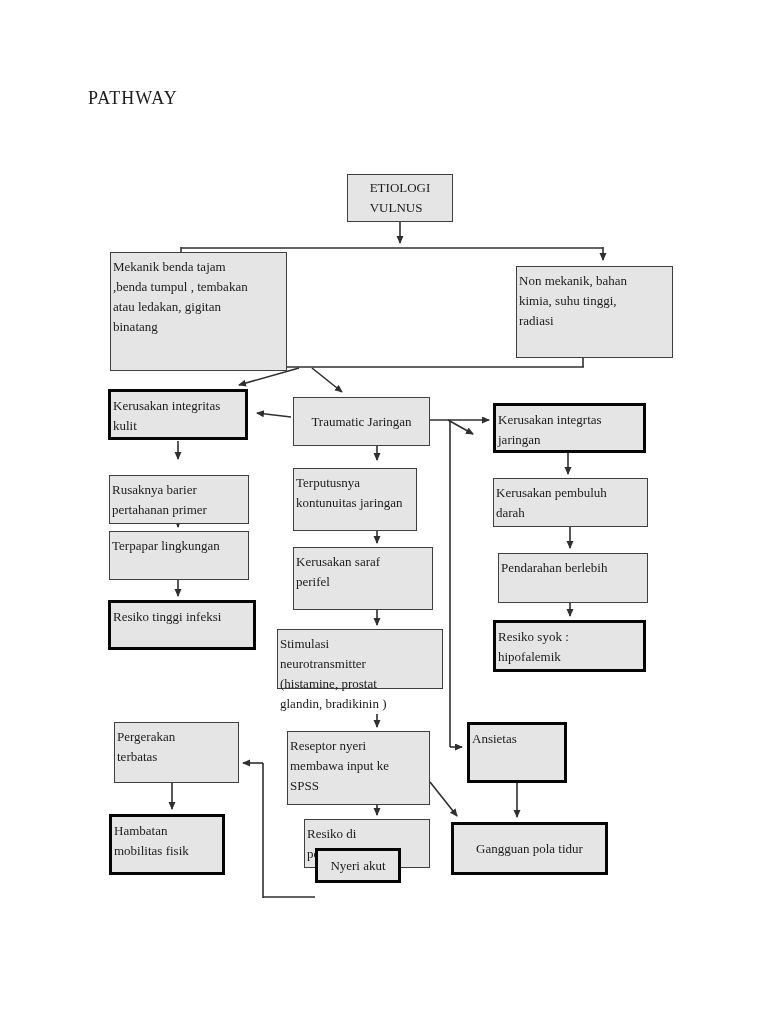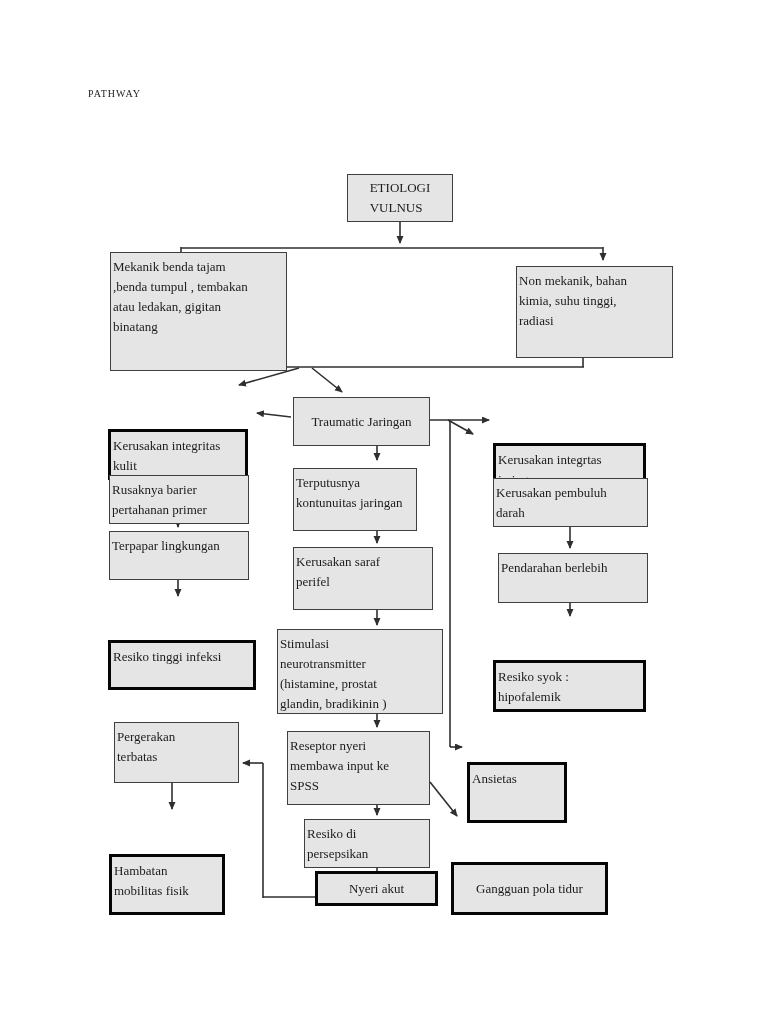--- a/index.html
+++ b/index.html
@@ -8,29 +8,29 @@
     --bold-border:#050505;
     --ink:#1b1b1b;
     --paper:#ffffff;
   }
   html,body{margin:0;padding:0;background:var(--paper);}
   #page{
     position:relative;width:768px;height:1024px;background:var(--paper);
     overflow:hidden;font-family:"Liberation Serif","DejaVu Serif",serif;color:var(--ink);
   }
   #title{
-    position:absolute;left:88px;top:88px;font-size:10px;letter-spacing:1px;color:var(--ink);
+    position:absolute;left:88px;top:88px;font-size:18px;letter-spacing:1px;color:var(--ink);
   }
   .node{
     position:absolute;box-sizing:border-box;background:#e5e5e5;
     border:1.6px solid var(--border);
     font-size:13px;line-height:20px;text-align:left;white-space:pre-line;
     padding:4px 2px 0 2px;
   }
-  .node.bold{border:3.6px solid var(--bold-border);margin-top:40px;}
+  .node.bold{border:3.6px solid var(--bold-border);}
   .node.vcenter{display:flex;align-items:center;justify-content:center;padding-top:0;}
   svg.wires{position:absolute;left:0;top:0;pointer-events:none;}
   svg.wires line{stroke:var(--line);stroke-width:1.6;}
   svg.wires .arrowhead{fill:var(--line);}
 </style>
 </head>
 <body>
 
 <div id="page">
 
@@ -143,21 +143,21 @@
 
   <div class="node" style="left:109px;top:531px;width:140px;height:49px">Terpapar lingkungan</div>
 
   <div class="node" style="left:293px;top:547px;width:140px;height:63px">Kerusakan saraf
 perifel</div>
 
   <div class="node" style="left:498px;top:553px;width:150px;height:50px">Pendarahan berlebih</div>
 
   <div class="node bold" style="left:108px;top:600px;width:148px;height:50px">Resiko tinggi infeksi</div>
 
-  <div class="node" style="left:277px;top:629px;width:166px;height:85px">Stimulasi
+  <div class="node" style="left:277px;top:629px;width:166px;height:60px">Stimulasi
 neurotransmitter
 (histamine, prostat
 glandin, bradikinin )</div>
 
   <div class="node bold" style="left:493px;top:620px;width:153px;height:52px">Resiko syok :
 hipofalemik</div>
 
   <div class="node" style="left:114px;top:722px;width:125px;height:61px">Pergerakan
 terbatas</div>
 
@@ -168,15 +168,15 @@
   <div class="node bold" style="left:467px;top:722px;width:100px;height:61px">Ansietas</div>
 
   <div class="node bold" style="left:109px;top:814px;width:116px;height:61px">Hambatan
 mobilitas fisik</div>
 
   <div class="node" style="left:304px;top:819px;width:126px;height:49px">Resiko di
 persepsikan</div>
 
   <div class="node vcenter bold" style="left:451px;top:822px;width:157px;height:53px">Gangguan pola tidur</div>
 
-  <div class="node vcenter bold" style="left:315px;top:831px;width:123px;height:35px">Nyeri akut</div>
+  <div class="node vcenter bold" style="left:315px;top:848px;width:86px;height:35px">Nyeri akut</div>
 
 </div>
 
 </body></html>

